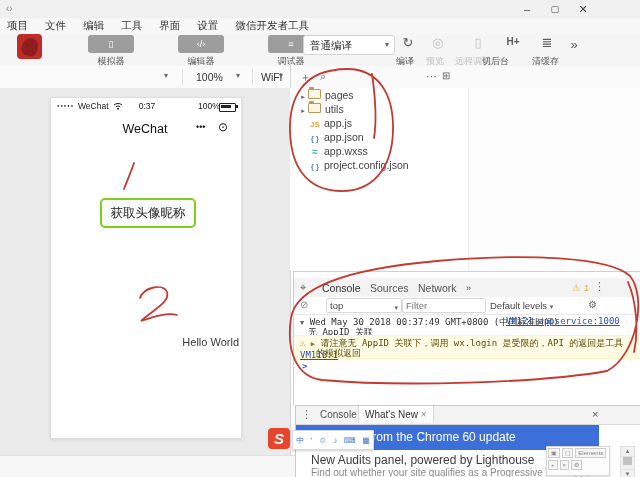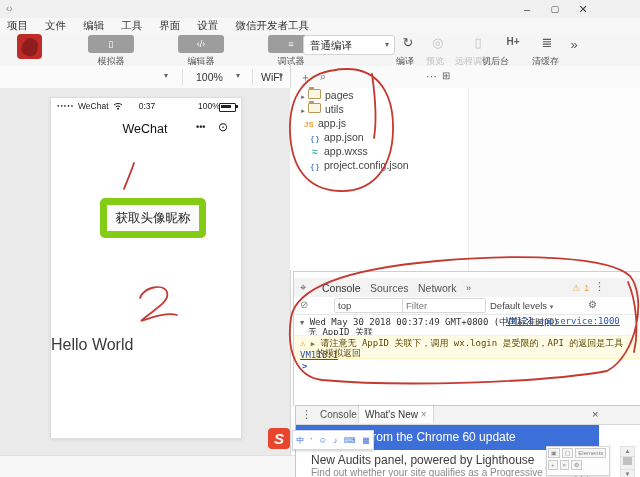--- a/index.html
+++ b/index.html
@@ -31,23 +31,23 @@
   .dev-arrow{top:71px;font-size:8px;color:#666;}
   .vsep{top:69px;width:1px;height:16px;background:#e2e2e2;}
   
   .sim{left:0;top:88px;width:290px;height:367px;background:#eaeaea;}
   .phone{left:50px;top:9px;width:190px;height:340px;background:#fff;border:1px solid #ddd;box-shadow:0 1px 3px rgba(0,0,0,.08);}
   .pstatus{left:0;top:3px;width:188px;height:14px;font-size:8.5px;color:#222;}
   .pnav{left:0;top:20px;width:188px;height:22px;}
   .battery{display:inline-block;width:15px;height:7px;border:1px solid #222;border-radius:1px;position:relative;vertical-align:middle;}
   .battery:before{content:"";position:absolute;left:1px;top:1px;width:10px;height:3px;background:#222;}
   .battery:after{content:"";position:absolute;right:-3px;top:1px;width:2px;height:3px;background:#222;}
-  .authbtn{left:49px;top:100px;width:92px;height:26px;background:#fafafa;border:7px solid #84cc16;border-radius:5px;
+  .authbtn{left:49px;top:100px;width:92px;height:26px;background:#fafafa;border:2px solid #84cc16;border-radius:5px;
            font-size:12.5px;color:#222;text-align:center;line-height:26px;}
-  .hello{left:0;top:238px;width:188px;text-align:left;font-size:16px;color:#3a3a3a;}
+  .hello{left:0;top:238px;width:188px;text-align:right;font-size:11px;color:#3a3a3a;}
   
   .rheader{left:290px;top:66px;width:350px;height:22px;background:#fafafa;border-bottom:1px solid #ececec;}
   .tree{left:290px;top:88px;width:178px;height:182px;background:#fff;}
   .tree-row{position:relative;height:14px;line-height:14px;font-size:10.5px;color:#444;white-space:nowrap;}
   .tarrow{display:inline-block;width:10px;font-size:7px;color:#666;text-align:center;}
   .folder{display:inline-block;width:11px;height:8px;border:1px solid #b9985a;border-radius:1px;position:relative;top:0px;margin-right:4px;background:#fdf6e3;}
   .folder:before{content:"";position:absolute;left:0;top:-3px;width:5px;height:2px;background:#b9985a;border-radius:1px 1px 0 0;}
   .badge{display:inline-block;width:14px;margin-right:2px;font-size:8px;font-weight:bold;text-align:center;}
   .b-js{color:#e8a33d;}
   .b-json{color:#5b8bd0;}
@@ -183,21 +183,21 @@
   </div>
   <div class="abs" style="left:290px;top:62px;width:1px;height:393px;background:#d7d7d7;"></div>
 
   <div class="abs tree">
     <div class="tree-row" style="padding-left:8px;">
       <span class="tarrow">▸</span><span class="folder"></span><span>pages</span>
     </div>
     <div class="tree-row" style="padding-left:8px;">
       <span class="tarrow">▸</span><span class="folder"></span><span>utils</span>
     </div>
-    <div class="tree-row" style="padding-left:12px;">
+    <div class="tree-row" style="padding-left:18px;">
       <span class="badge b-js">JS</span><span>app.js</span>
     </div>
     <div class="tree-row" style="padding-left:18px;">
       <span class="badge b-json">{ }</span><span>app.json</span>
     </div>
     <div class="tree-row" style="padding-left:18px;">
       <span class="badge b-wxss">≈</span><span>app.wxss</span>
     </div>
     <div class="tree-row" style="padding-left:18px;">
       <span class="badge b-json">{ }</span><span>project.config.json</span>
@@ -211,21 +211,21 @@
       <span class="abs ctab active" style="left:28px;">Console</span>
       <span class="abs ctab" style="left:76px;">Sources</span>
       <span class="abs ctab" style="left:124px;">Network</span>
       <span class="abs ctab" style="left:172px;font-size:9px;">»</span>
       <span class="abs warn-ico" style="left:278px;top:5px;">⚠</span>
       <span class="abs" style="left:290px;top:4px;font-size:9.5px;color:#e8a33d;">1</span>
       <span class="abs" style="left:300px;top:2px;color:#666;font-size:11px;">⋮</span>
     </div>
     <div class="abs cfilter">
       <span class="abs" style="left:6px;top:2px;font-size:10px;color:#888;">⊘</span>
-      <span class="abs cselect" style="left:40px;top:1px;width:68px;">
+      <span class="abs cselect" style="left:32px;top:1px;width:68px;">
         <span>top</span>
         <span class="abs" style="right:3px;top:2px;font-size:7px;color:#666;">▾</span>
       </span>
       <input class="abs cinput" style="left: 108px; top: 1px; width: 76px;" placeholder="Filter">
       <span class="abs" style="left:196px;top:3px;font-size:9.5px;color:#444;">
         <span>Default levels</span>
         <span style="font-size:7px;color:#666;">▾</span>
       </span>
       <span class="abs" style="left:294px;top:2px;font-size:10px;color:#666;">⚙</span>
     </div>

